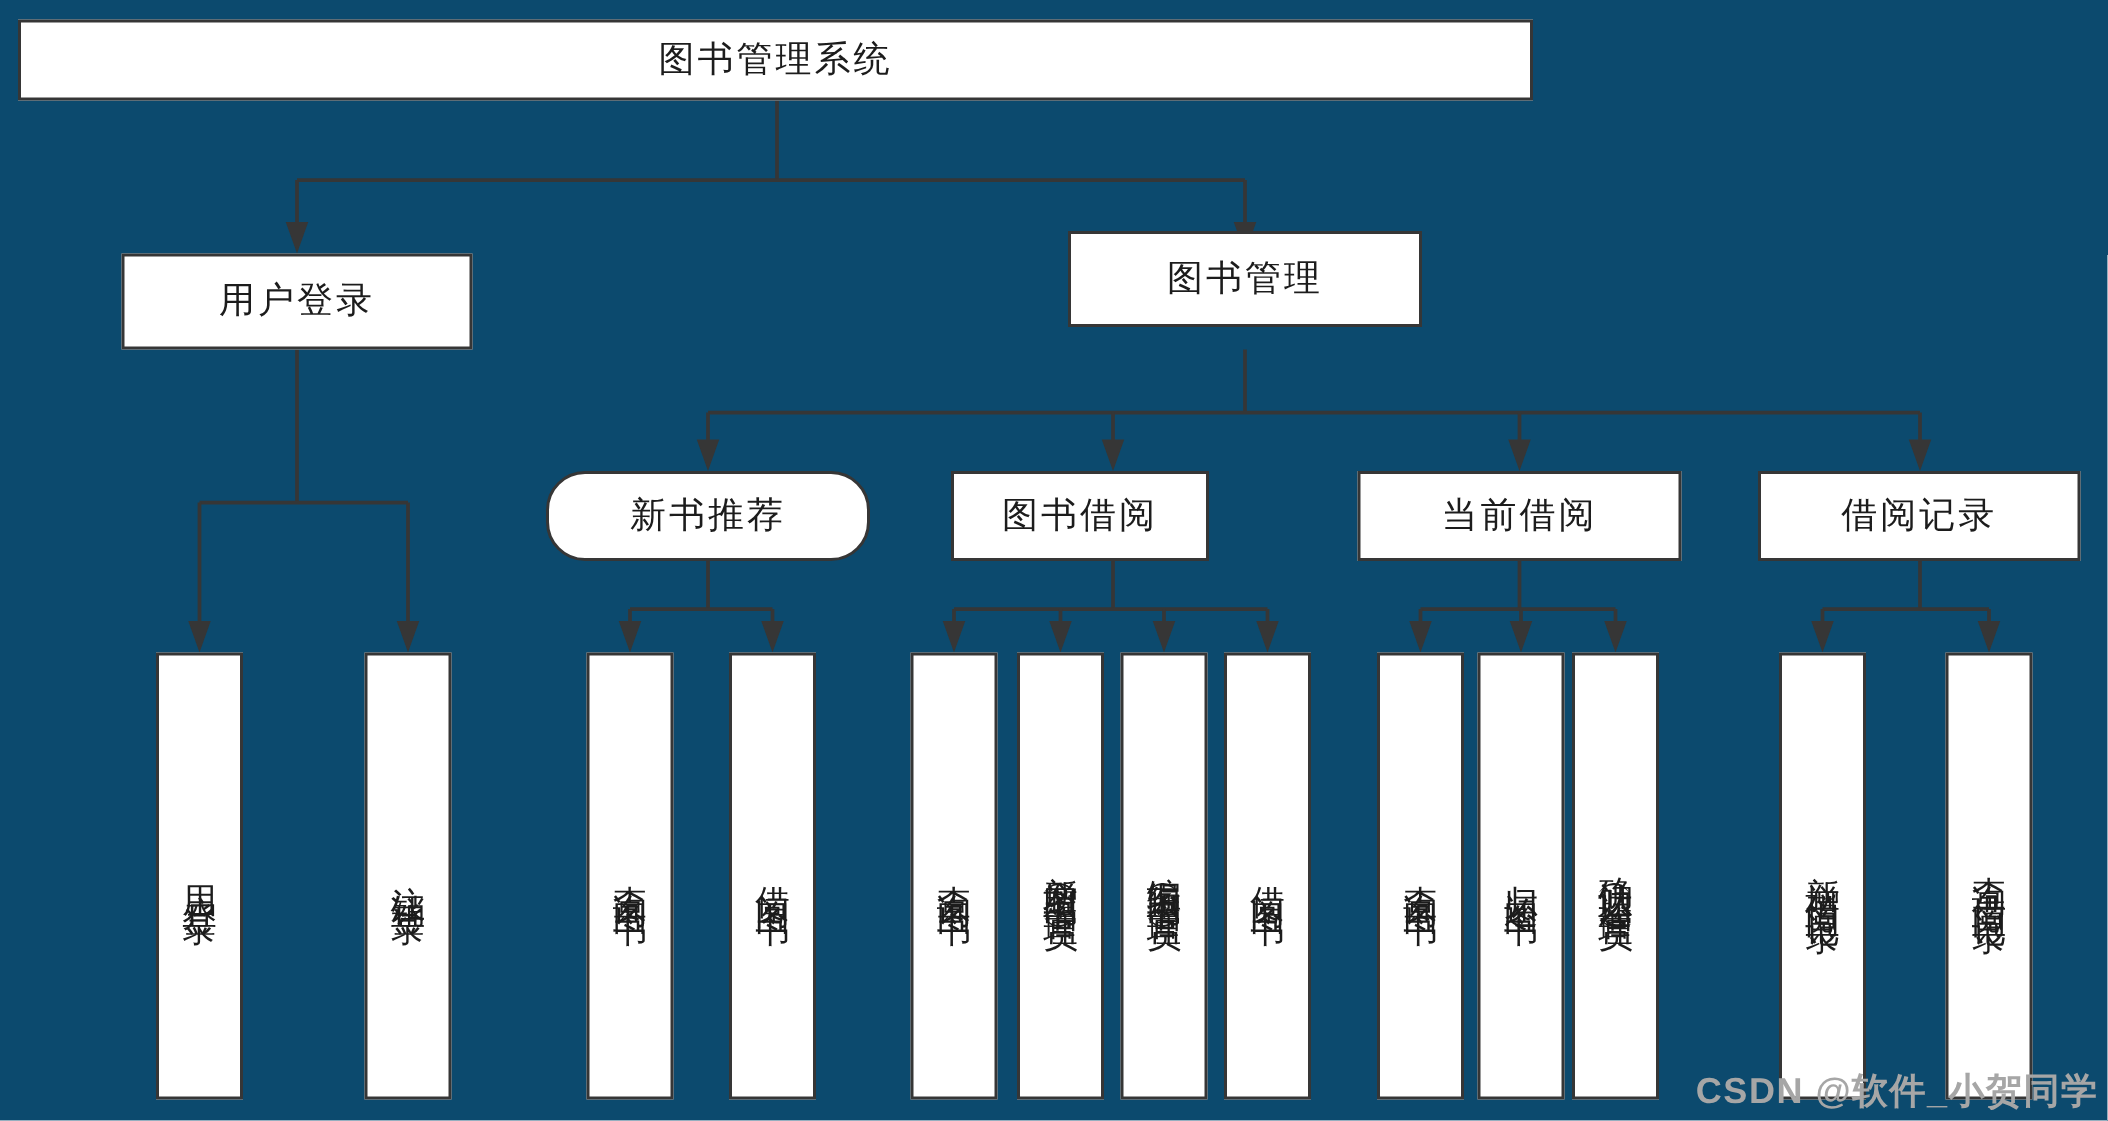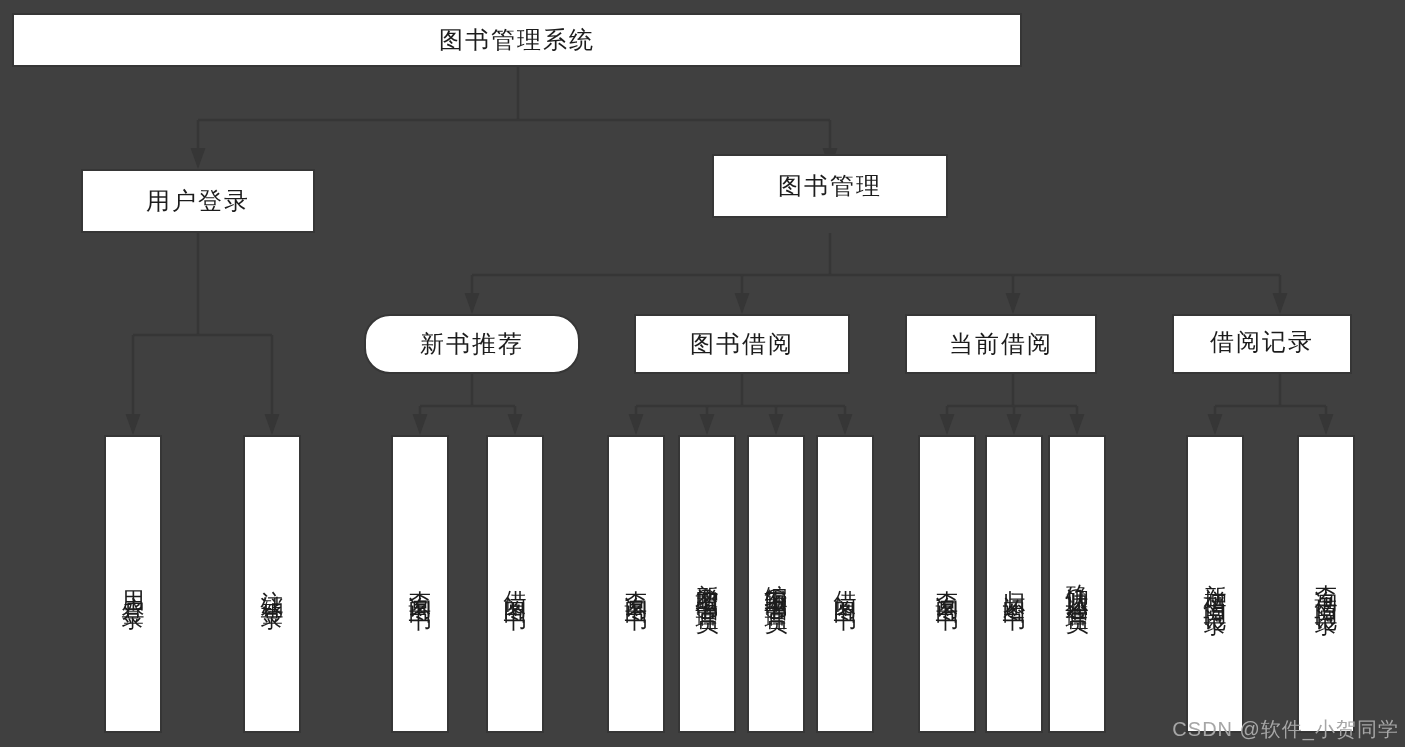--- a/index.html
+++ b/index.html
@@ -1,20 +1,20 @@
 <!DOCTYPE html>
 <html><head>
 <meta charset="utf-8">
 <style>
   html, body { margin: 0; padding: 0; background: #ffffff; }
   .stage {
     position: relative;
     width: 1405px;
     height: 747px;
-    background: #404040;
+    background: #0c4a6e;
     font-family: "Liberation Sans", sans-serif;
     overflow: hidden;
   }
   svg.wires {
     position: absolute;
     left: 0; top: 0;
     width: 1405px; height: 747px;
     pointer-events: none;
   }
   .node {
@@ -38,24 +38,25 @@
     text-orientation: mixed;
     font-size: 23px;
     letter-spacing: 6px;
     line-height: 1;
     white-space: nowrap;
   }
   .watermark {
     position: absolute;
     right: 6px;
     bottom: 4px;
-    font-size: 20px;
+    font-size: 24px;
     color: #a6a6a6;
     letter-spacing: 1px;
     white-space: nowrap;
+    font-weight: bold;
   }
 </style>
 </head>
 <body>
 
 <div class="stage">
 
   <svg class="wires" viewBox="0 0 1405 747" xmlns="http://www.w3.org/2000/svg">
       <path d="M518 67 V120" stroke="#363636" stroke-width="2.5" fill="none"></path>
       <path d="M198 120 H830" stroke="#363636" stroke-width="2.5" fill="none"></path>
@@ -118,27 +119,27 @@
   <div class="node" style="left:81px; top:169px; width:234px; height:64px;">
     <span class="hl">用户登录</span>
   </div>
   <div class="node" style="left:712px; top:154px; width:236px; height:64px;">
     <span class="hl">图书管理</span>
   </div>
 
   <div class="node" style="left:364px; top:314px; width:216px; height:60px;border-radius:26px;">
     <span class="hl">新书推荐</span>
   </div>
-  <div class="node" style="left:634px; top:314px; width:216px; height:60px;">
+  <div class="node" style="left:634px; top:314px; width:172px; height:60px;">
     <span class="hl">图书借阅</span>
   </div>
-  <div class="node" style="left:905px; top:314px; width:192px; height:60px;">
+  <div class="node" style="left:905px; top:314px; width:216px; height:60px;">
     <span class="hl">当前借阅</span>
   </div>
-  <div class="node" style="left:1172px; top:314px; width:180px; height:60px;font-family:Liberation Mono, monospace;">
+  <div class="node" style="left:1172px; top:314px; width:215px; height:60px;">
     <span class="hl">借阅记录</span>
   </div>
 
   <div class="node" style="left:104px; top:435px; width:58px; height:298px;">
     <span class="vl">用户登录</span>
   </div>
   <div class="node" style="left:243px; top:435px; width:58px; height:298px;">
     <span class="vl">注销登录</span>
   </div>
 

